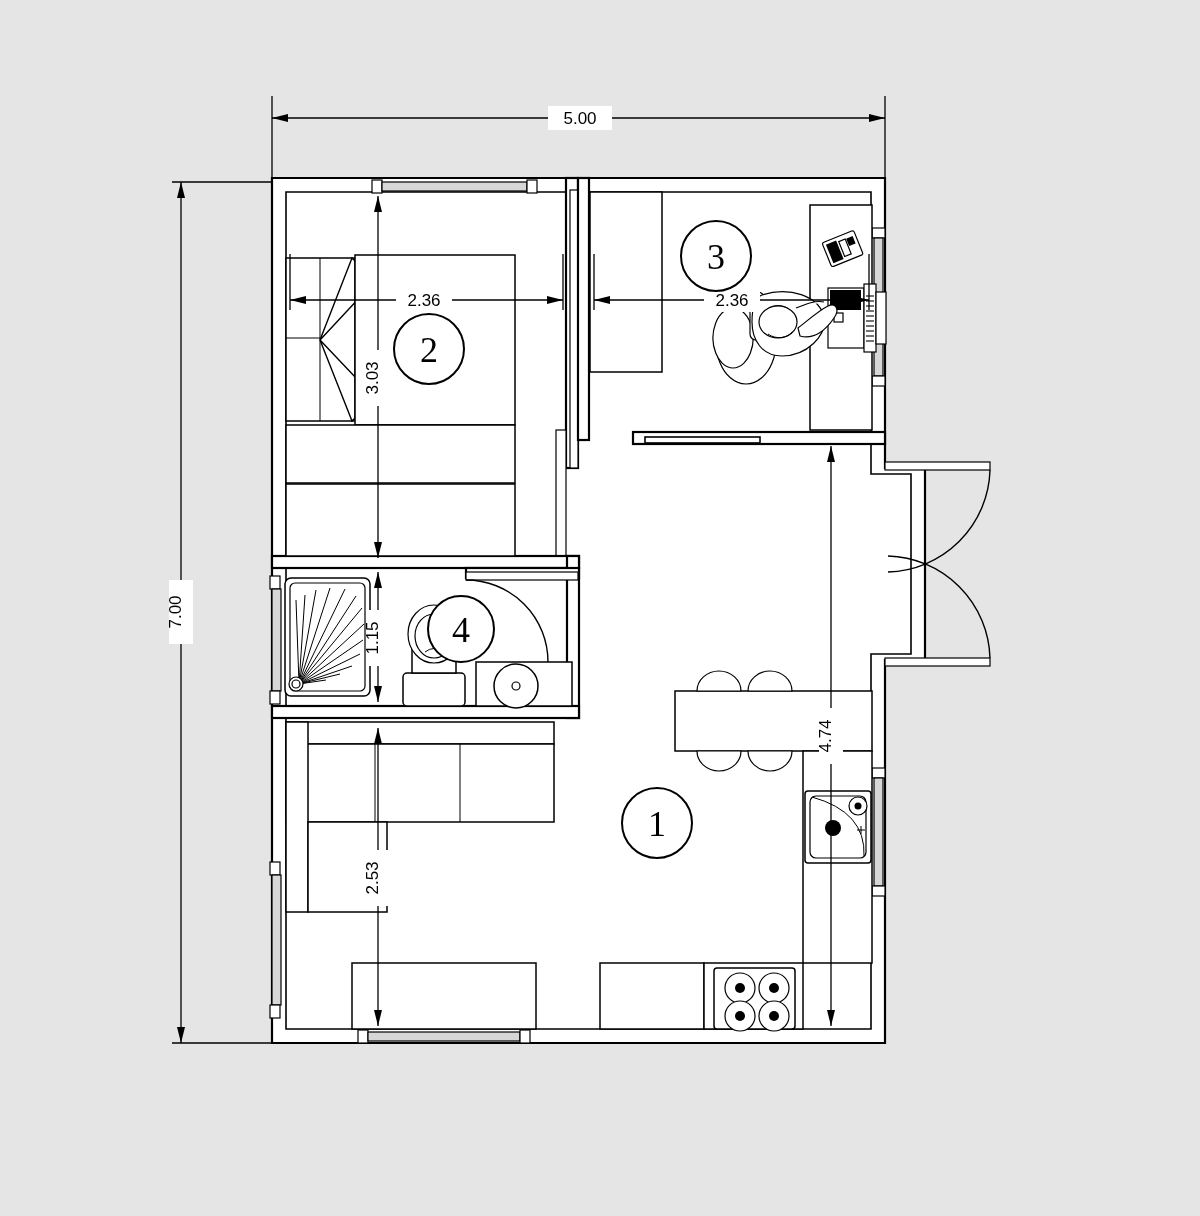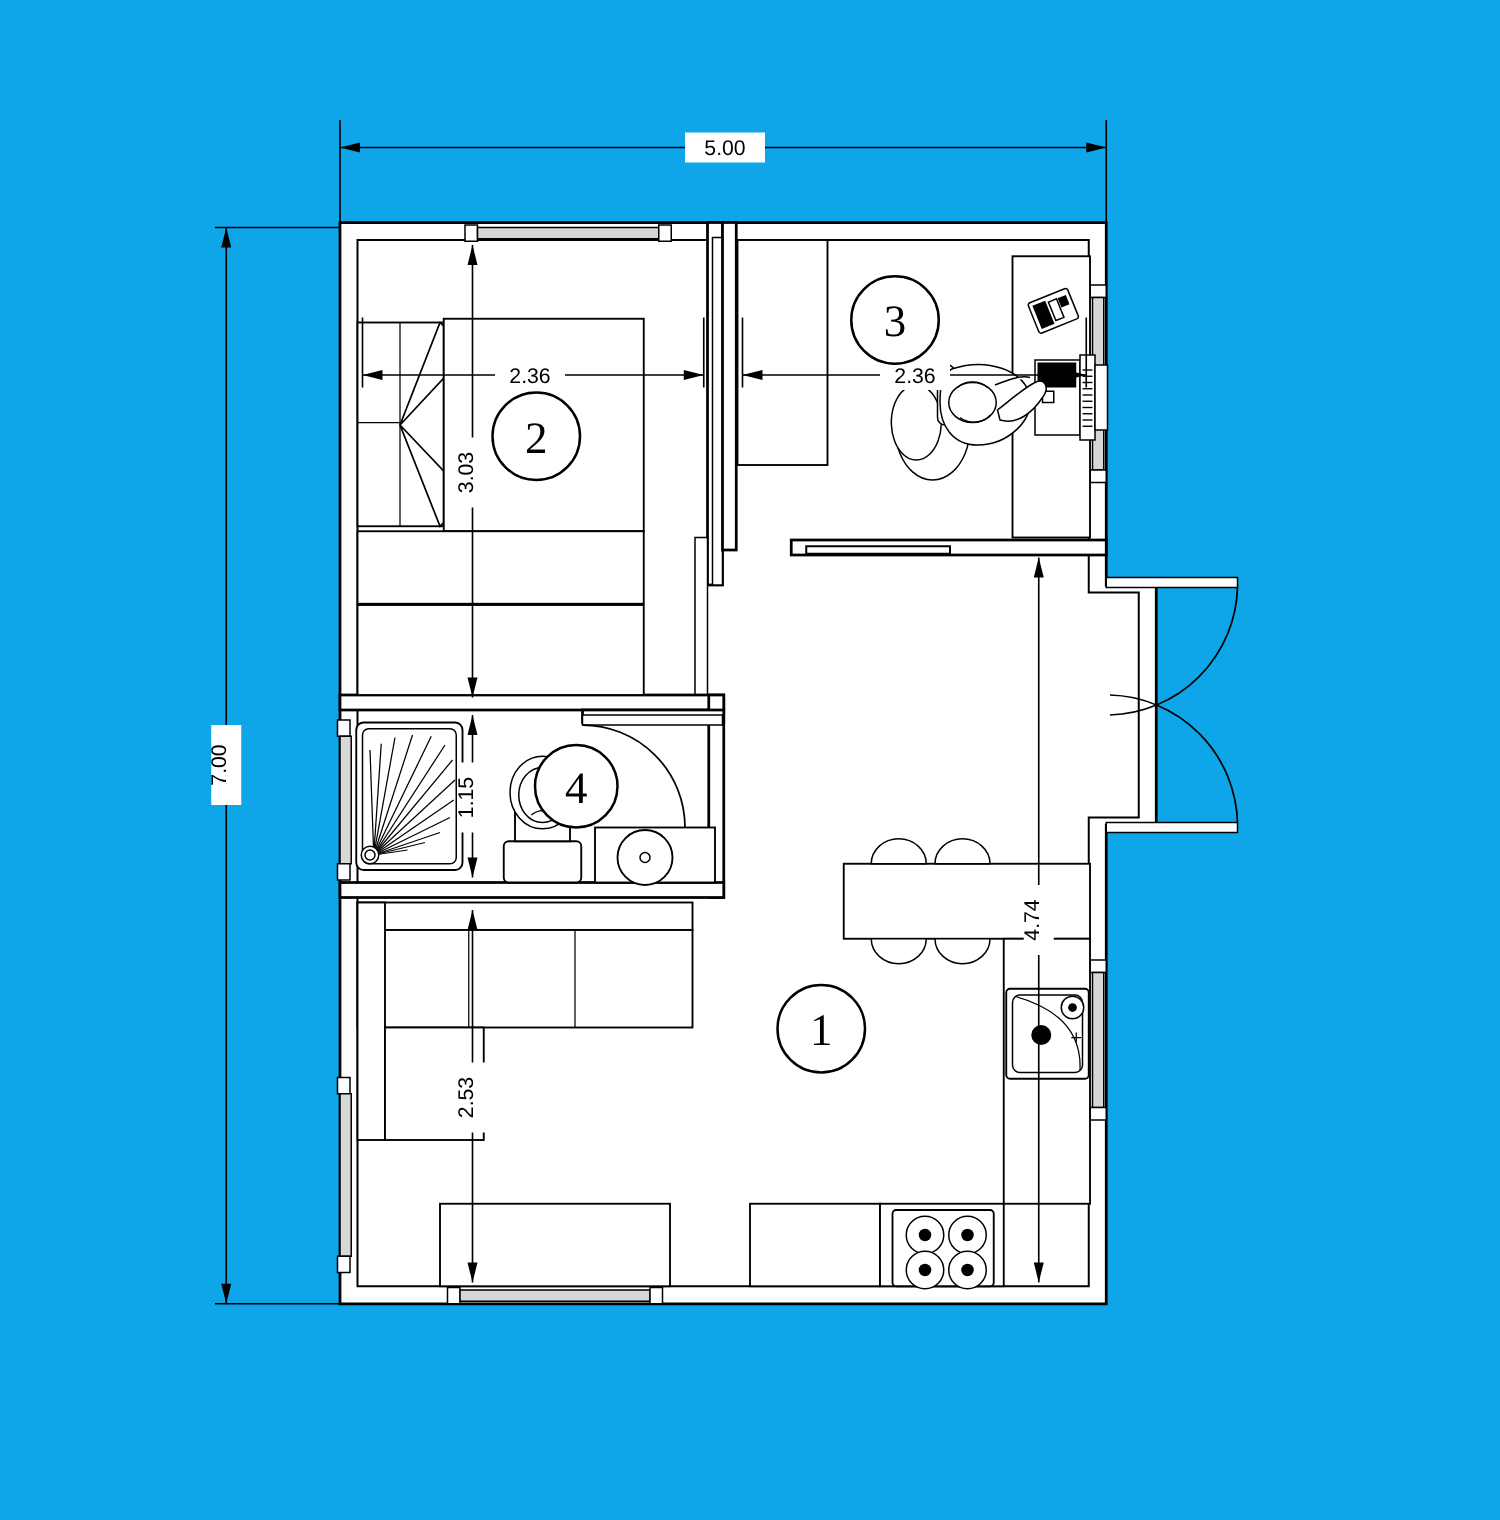--- a/index.html
+++ b/index.html
@@ -1,18 +1,18 @@
 <!DOCTYPE html>
 <html><head>
 <meta charset="utf-8">
 <style>
   html,body{margin:0;padding:0;background:#ffffff;}
   body{width:1200px;height:1216px;overflow:hidden;
        font-family:"Liberation Sans", sans-serif;}
-  #plan-root{position:relative;width:1200px;height:1216px;background:#0ea5e9;}
+  #plan-root{position:relative;width:1200px;height:1216px;background:#e5e5e5;}
   svg#floorplan{display:block;width:1200px;height:1216px;}
   .wall{fill:#ffffff;stroke:#000000;stroke-width:2.2;}
   .wall-thin{fill:none;stroke:#000000;stroke-width:1.6;}
   .thin{fill:none;stroke:#000000;stroke-width:1.4;}
   .hair{fill:none;stroke:#000000;stroke-width:1.0;}
   .furn{fill:#ffffff;stroke:#000000;stroke-width:1.5;}
   .furn-thin{fill:#ffffff;stroke:#000000;stroke-width:1.2;}
   .glass{fill:#d7d7d7;stroke:#000000;stroke-width:1.2;}
   .dim{fill:none;stroke:#000000;stroke-width:1.3;}
   .dimtext{font-family:"Liberation Sans", sans-serif;font-size:17px;fill:#000;}

